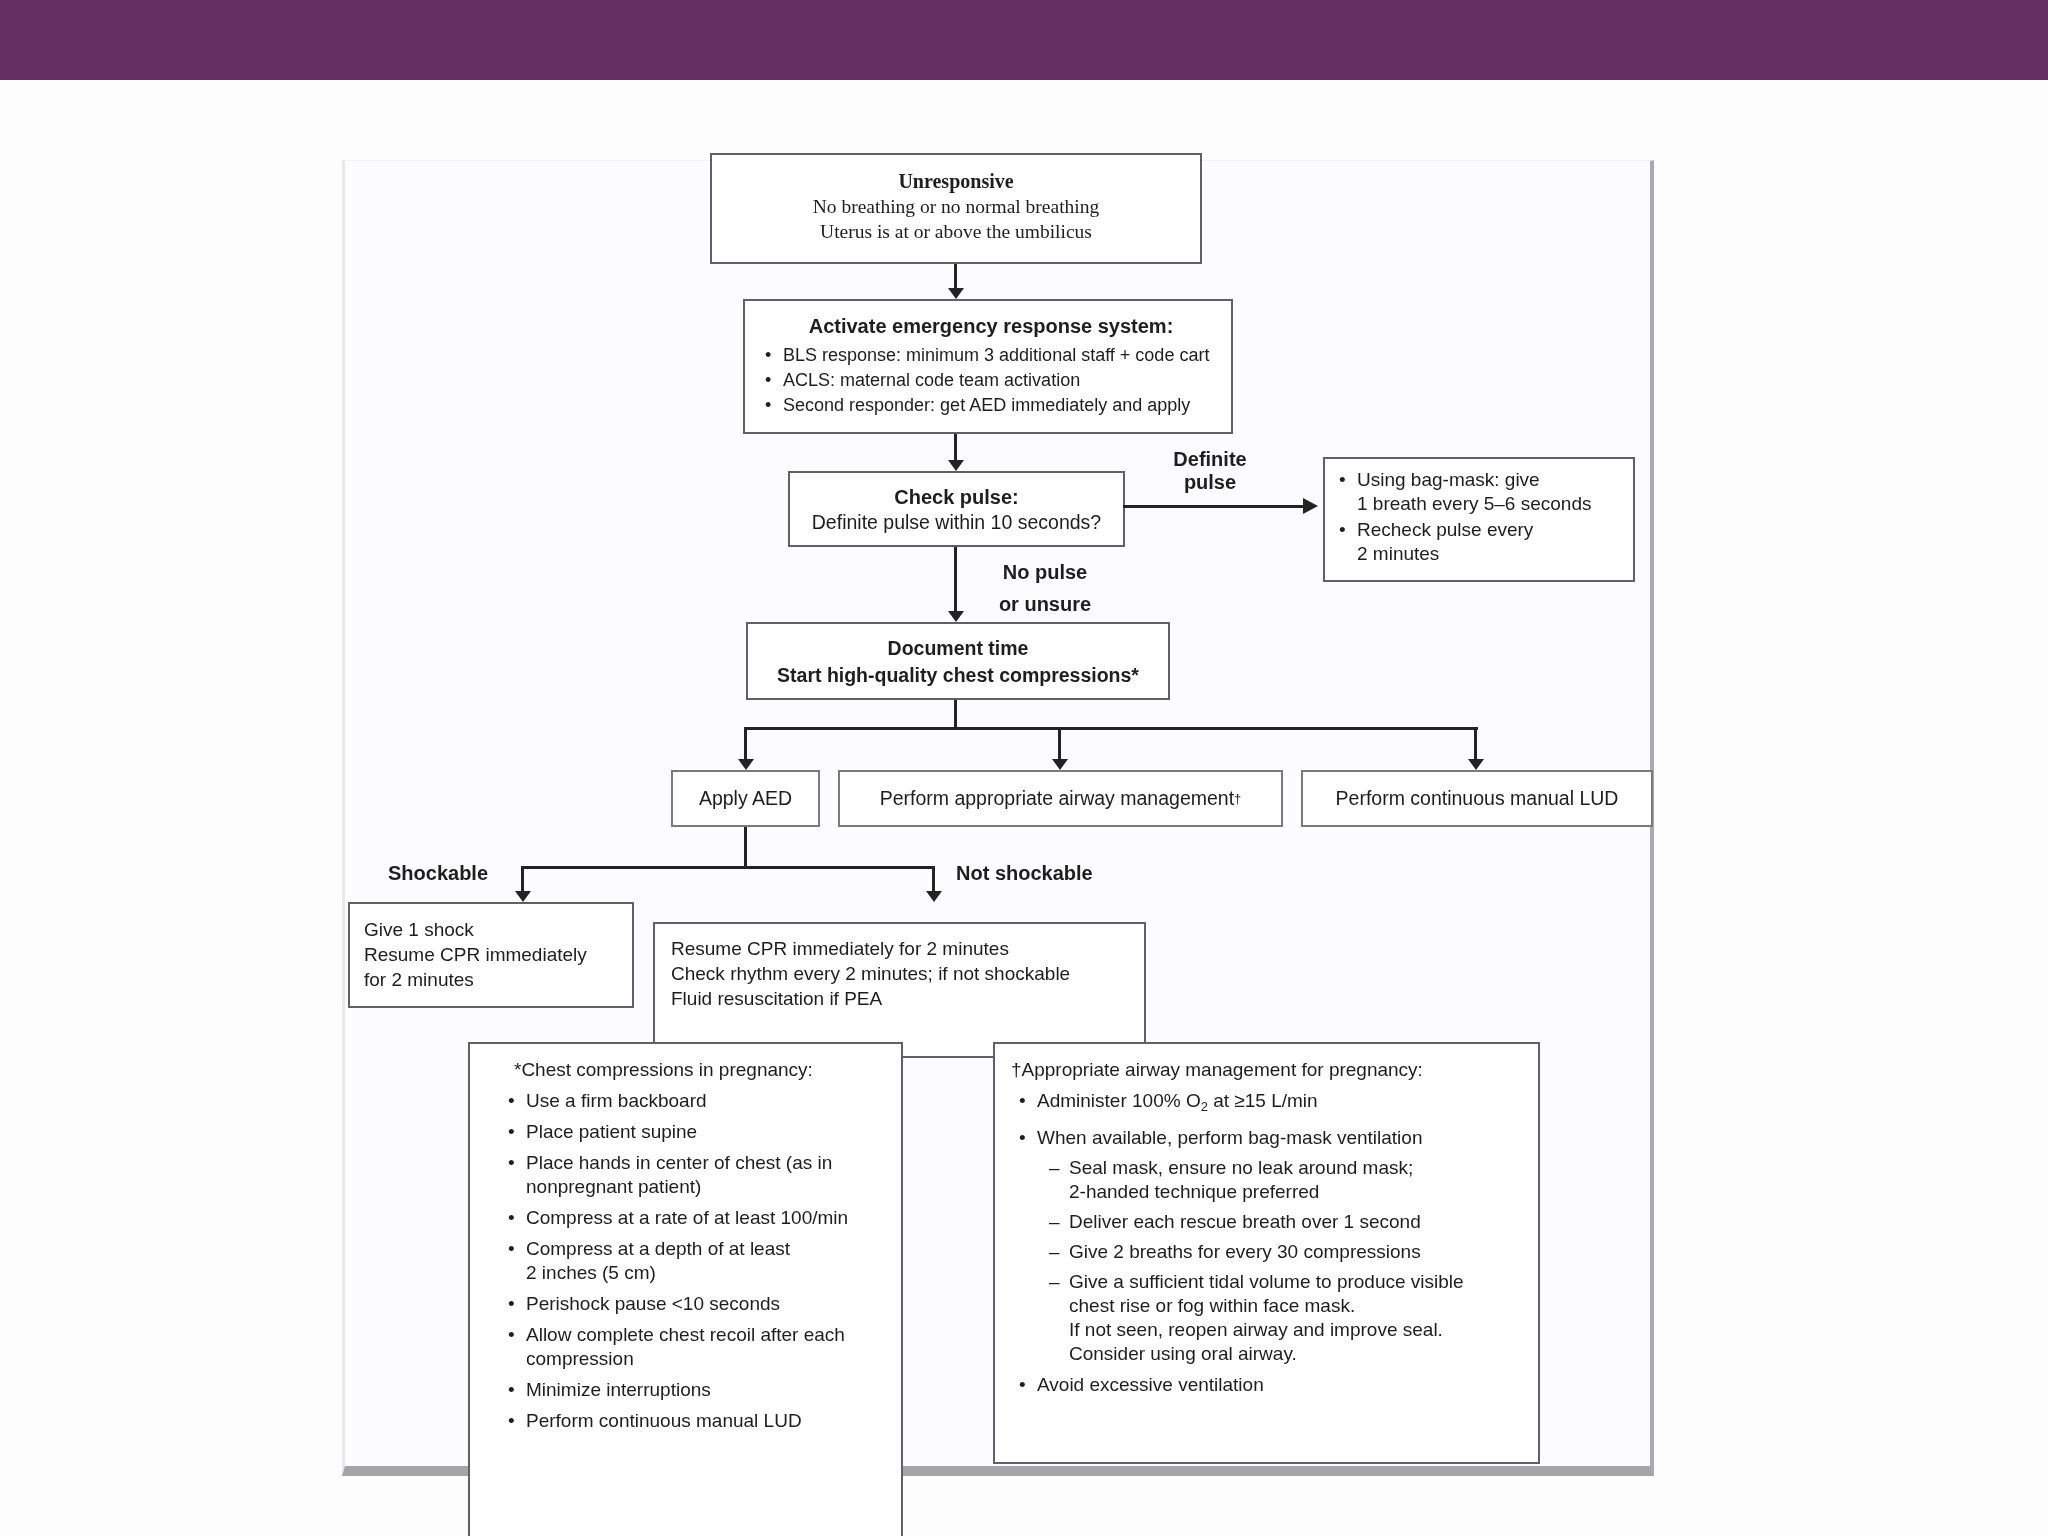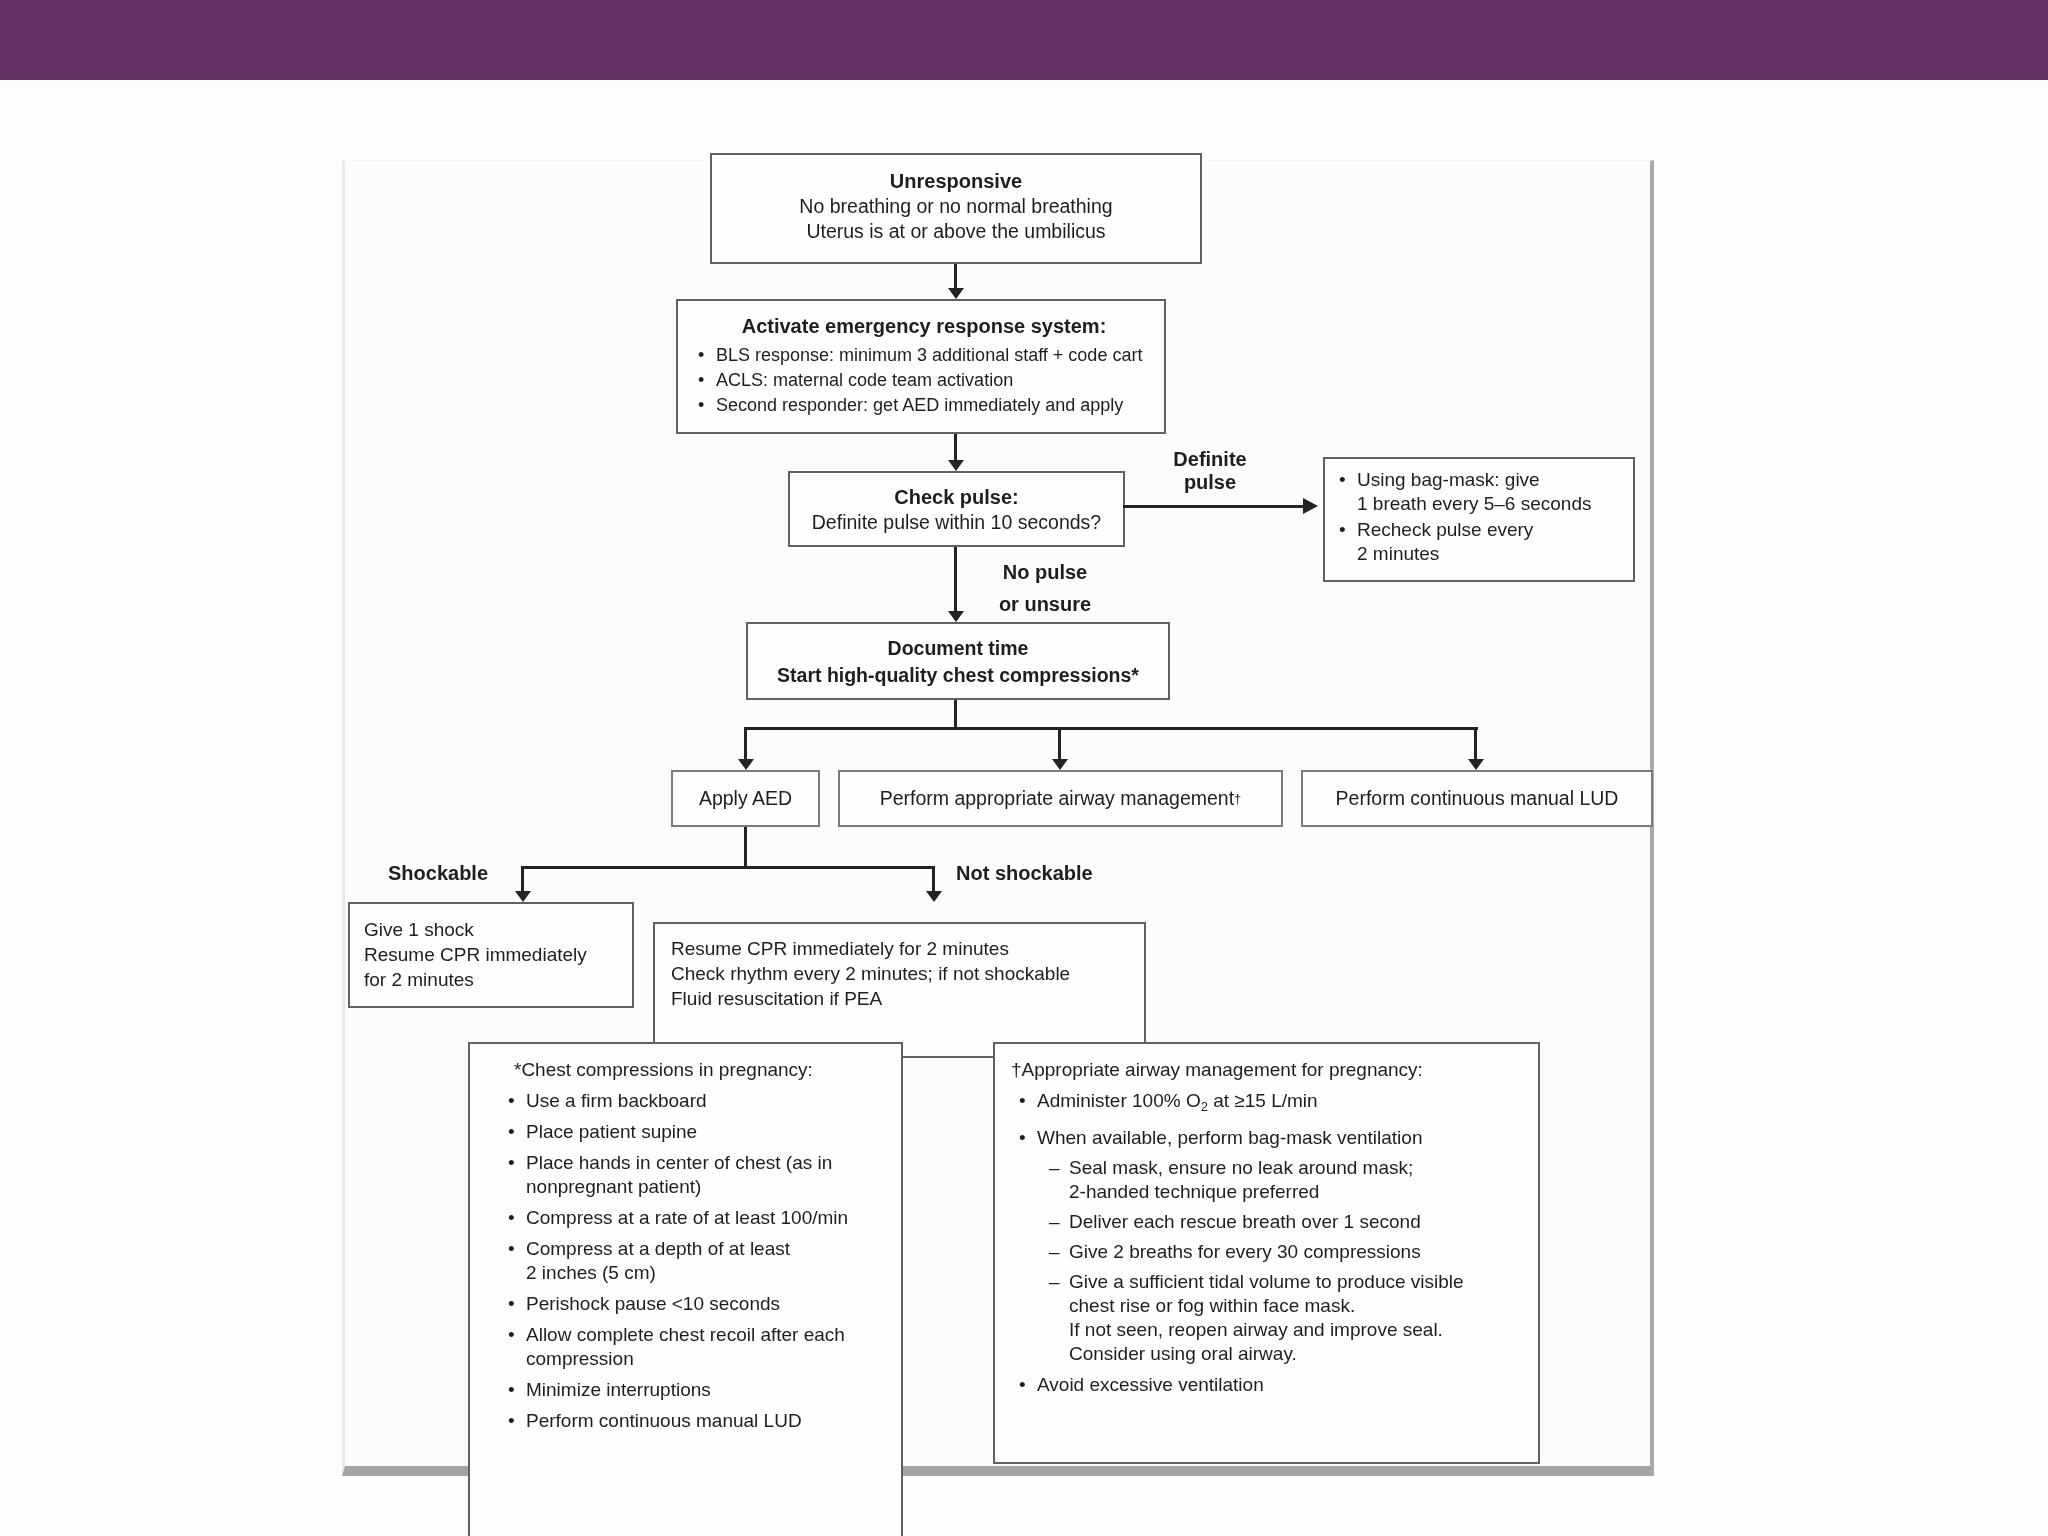--- a/index.html
+++ b/index.html
@@ -42,30 +42,30 @@
 </style>
 </head>
 <body>
 
 <div class="canvas">
 
   <div class="accent-bar" style="background:#643062;"></div>
 
   <div class="panel"></div>
 
-  <div class="bx" style="left:710px; top:153px; width:492px; height:111px; padding-top:13px;">
+  <div class="bx" style="left:710px; top:153px; width:492px; height:111px; padding-top:13px;font-family:Liberation Serif, serif;">
     <div class="t-title center">Unresponsive</div>
     <div class="center pre" style="font-size:19.5px;">No breathing or no normal breathing
 Uterus is at or above the umbilicus</div>
   </div>
 
   <div class="vline" style="left:954px; top:264px; height:24px;"></div>
   <div class="head-down" style="left:948px; top:288px;"></div>
 
-  <div class="bx" style="left:676px; top:299px; width:490px; height:135px; padding:12px 6px 8px 12px;">
+  <div class="bx" style="left:743px; top:299px; width:490px; height:135px; padding:12px 6px 8px 12px;">
     <div class="t-title center">Activate emergency response system:</div>
     <div style="font-size:18px; line-height:25px;">
       <div class="bi" style="margin-top:4px;">BLS response: minimum 3 additional staff + code cart</div>
       <div class="bi" style="margin-top:0;">ACLS: maternal code team activation</div>
       <div class="bi" style="margin-top:0;">Second responder: get AED immediately and apply</div>
     </div>
   </div>
 
   <div class="vline" style="left:954px; top:434px; height:26px;"></div>
   <div class="head-down" style="left:948px; top:460px;"></div>

